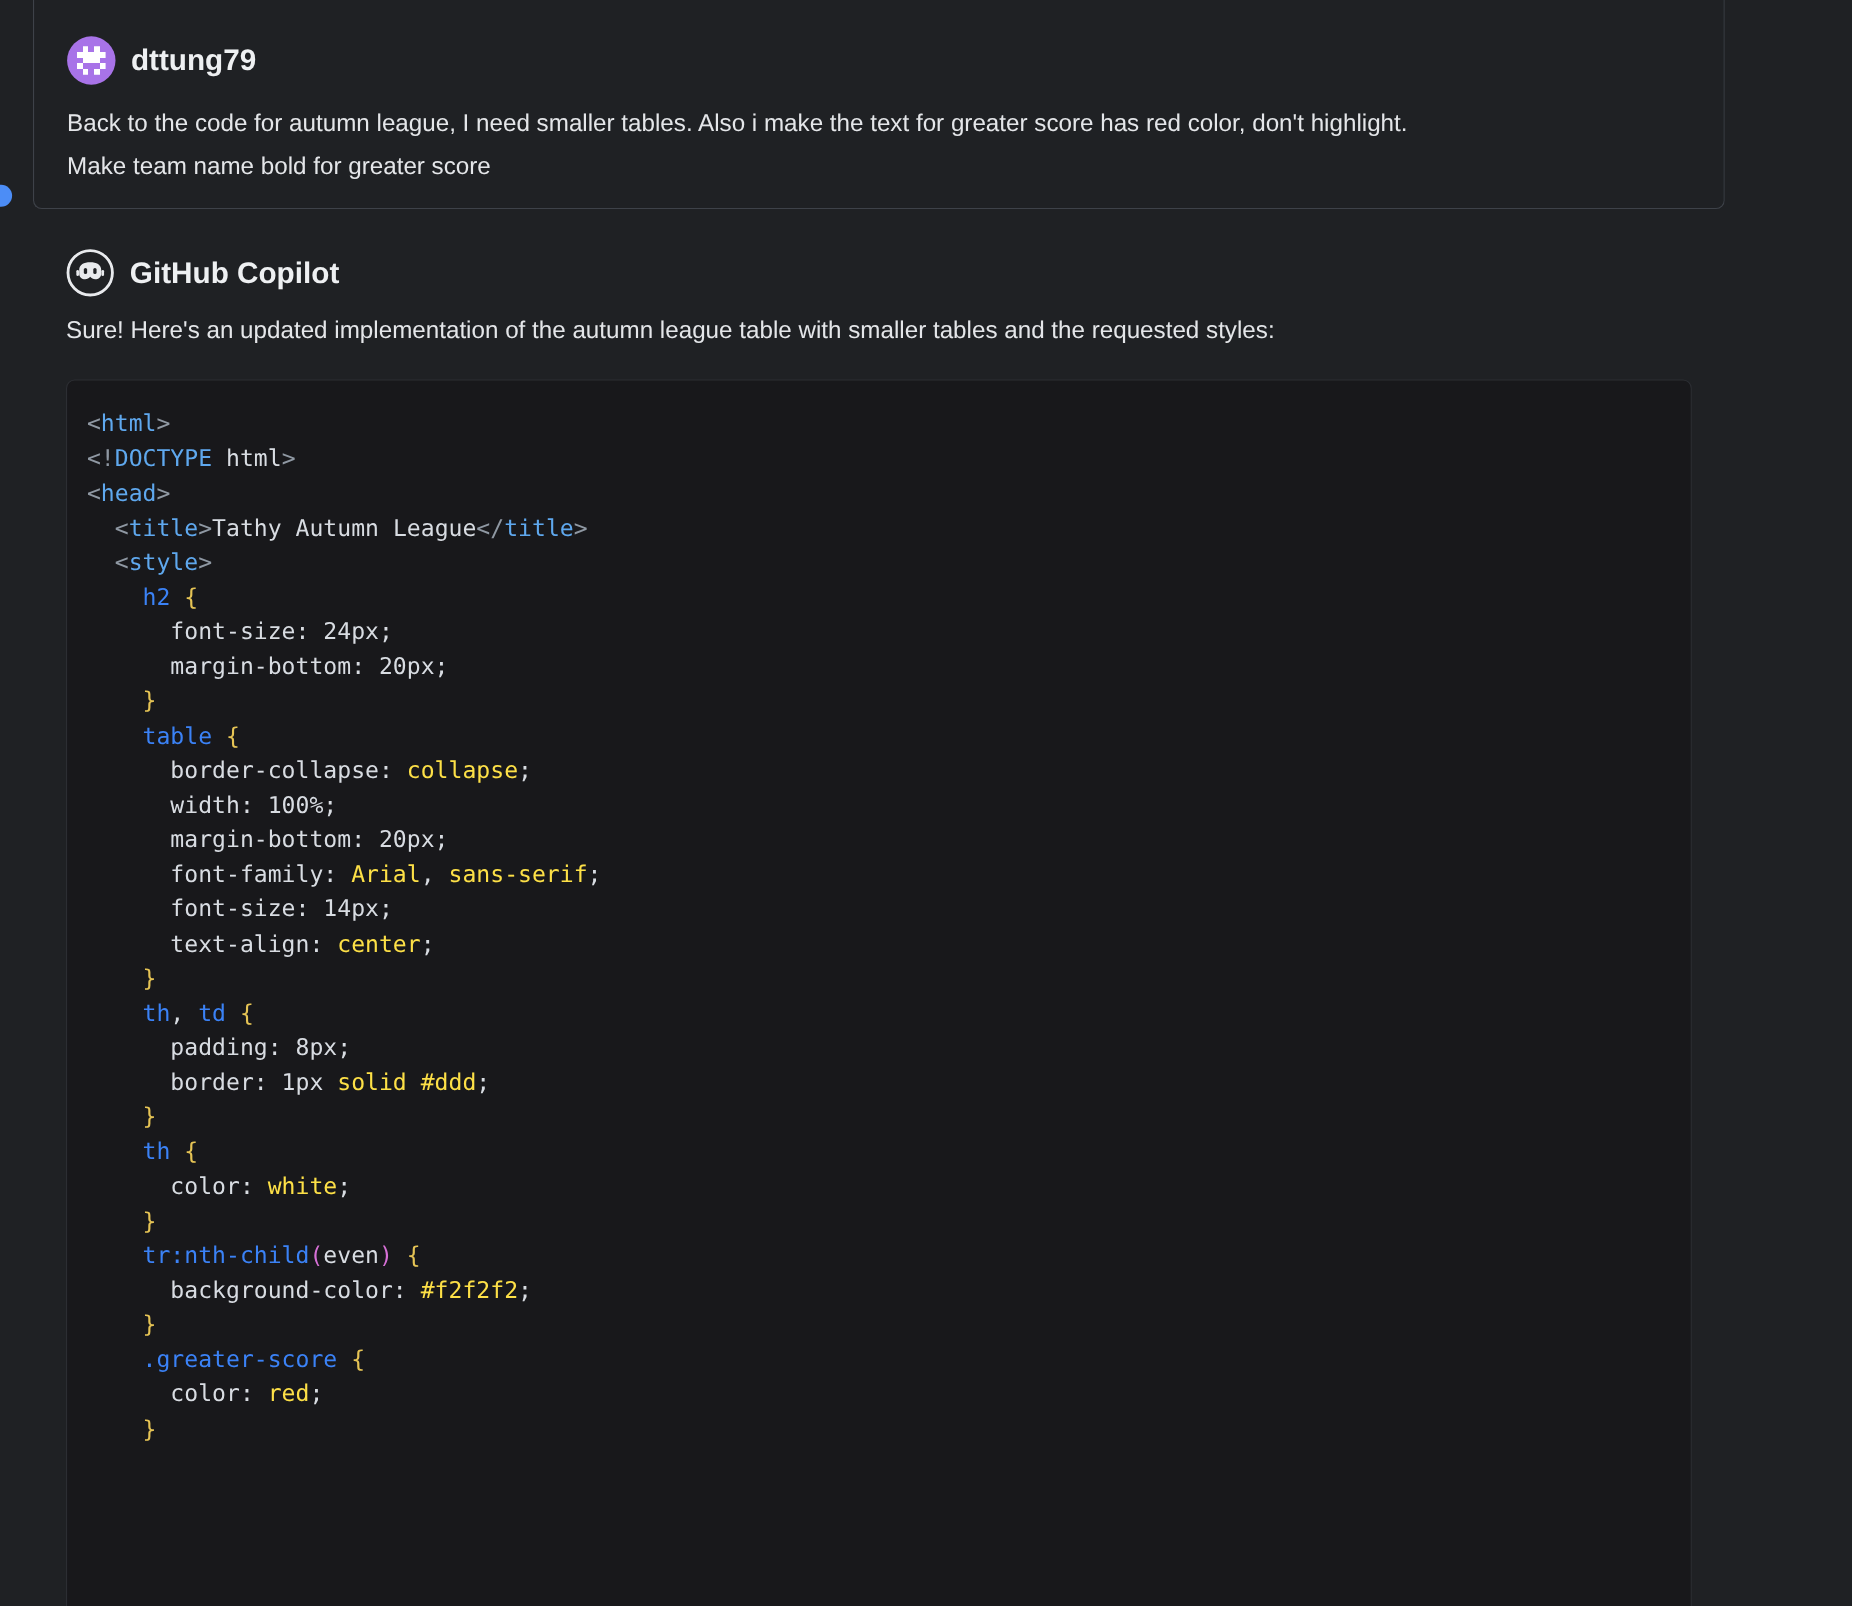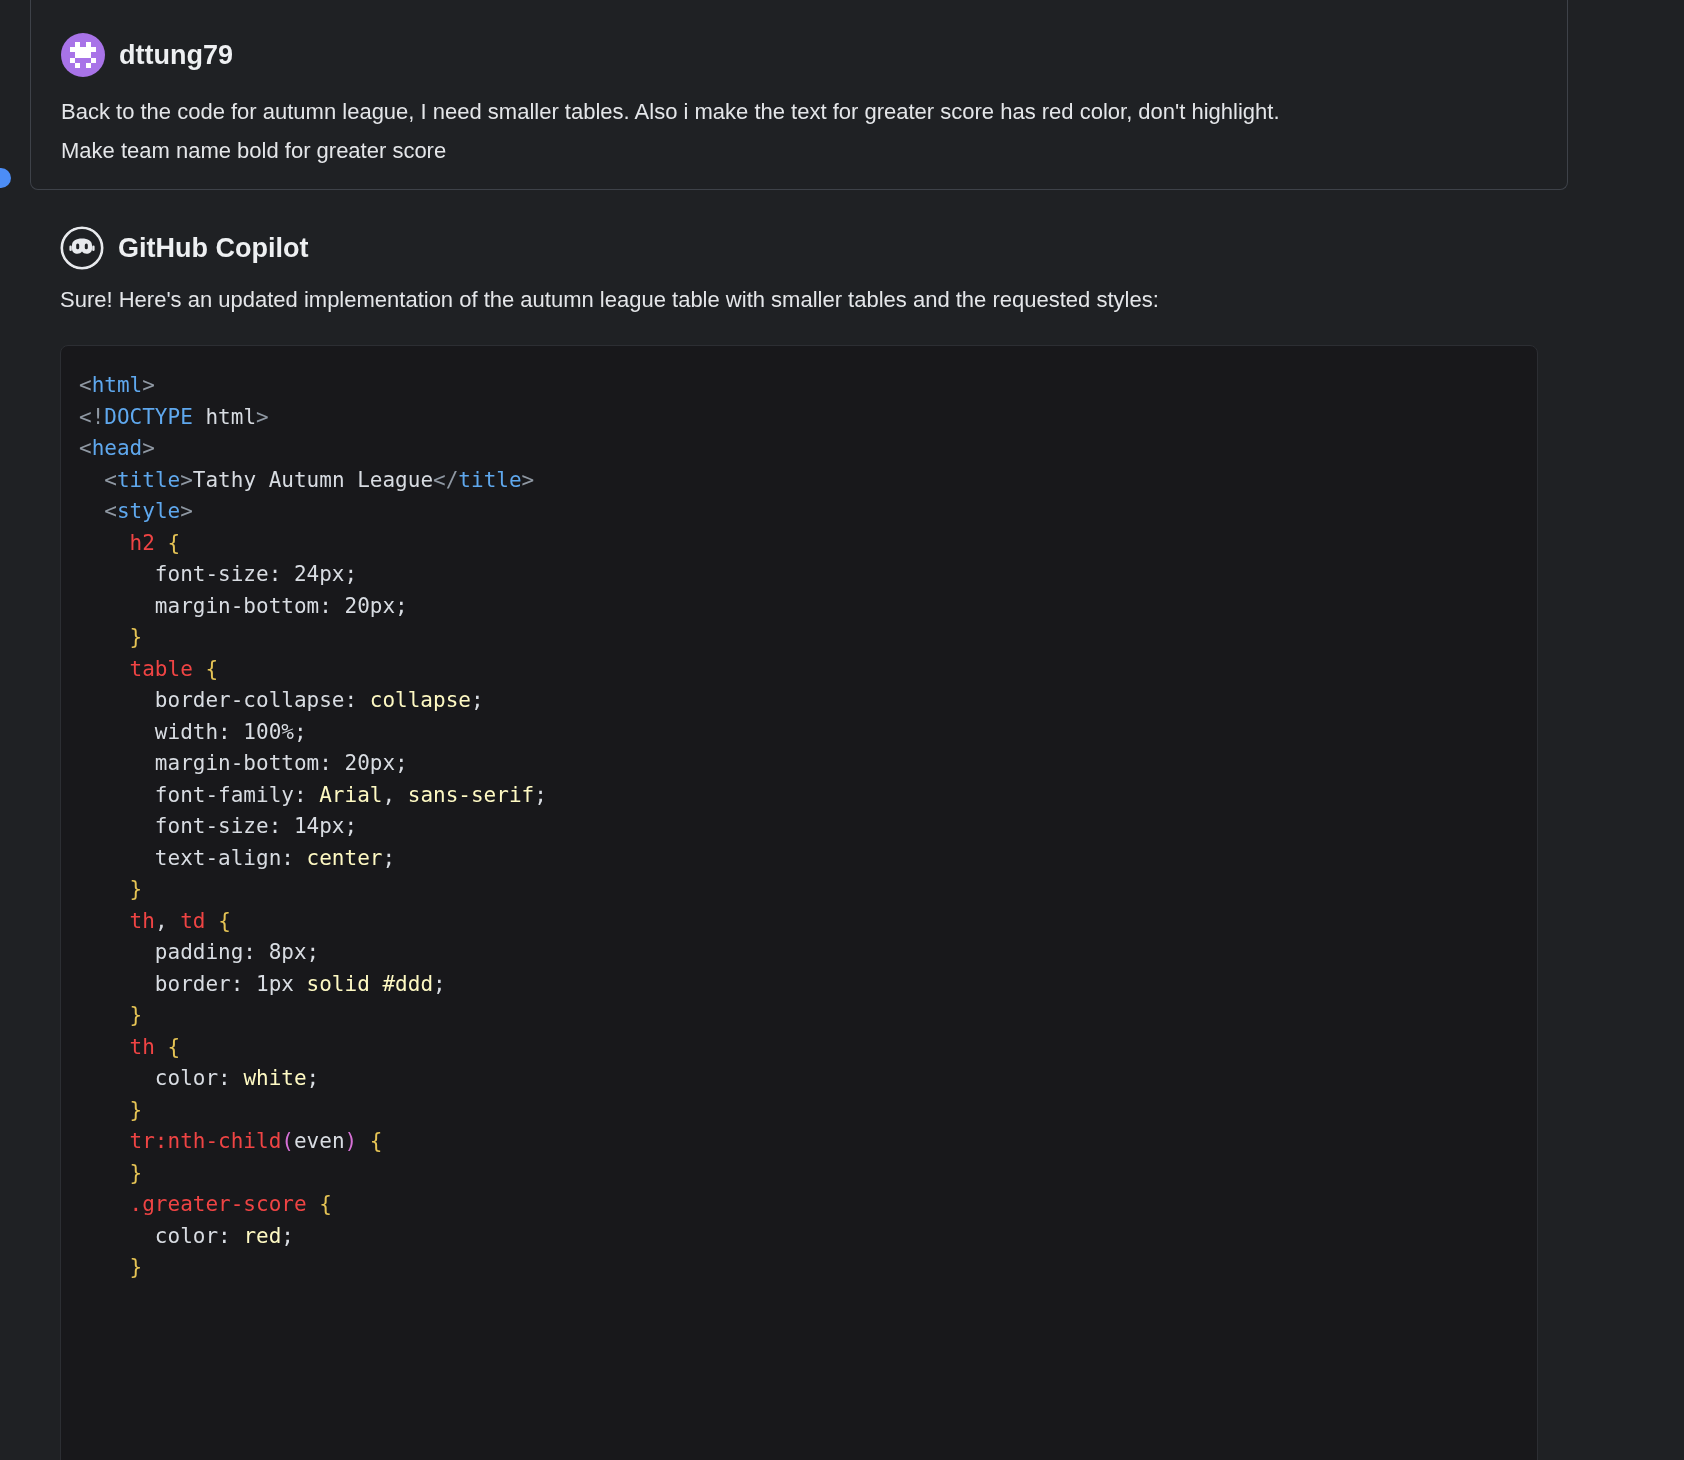--- a/index.html
+++ b/index.html
@@ -71,23 +71,23 @@
     font-family:"DejaVu Sans Mono", monospace;
     font-size:21px;
     line-height:31.5px;
     white-space:pre;
   }
 
   
   .tk-p { color:#8f98a3; }   
   .tk-t { color:#5fa8ee; }   
   .tk-x { color:#d8dce2; }   
-  .tk-s { color:#ef4444; }   
+  .tk-s { color:#3b82f6; }   
   .tk-b { color:#e6c455; }   
-  .tk-v { color:#fef9c3; }   
+  .tk-v { color:#fde047; }   
   .tk-o { color:#d670d6; }   
 </style>
 </head>
 <body>
 
 <div class="focus-dot"></div>
 
 <div class="request-bubble">
   <div class="msg-header">
     <div class="avatar user-avatar" style="background: rgb(168, 115, 232);">
@@ -147,19 +147,20 @@
         <div class="code-line"><span class="tk-x">      text-align: </span><span class="tk-v">center</span><span class="tk-x">;</span></div>
         <div class="code-line"><span class="tk-x">    </span><span class="tk-b">}</span></div>
         <div class="code-line"><span class="tk-x">    </span><span class="tk-s">th</span><span class="tk-x">, </span><span class="tk-s">td</span><span class="tk-x"> </span><span class="tk-b">{</span></div>
         <div class="code-line"><span class="tk-x">      padding: 8px;</span></div>
         <div class="code-line"><span class="tk-x">      border: 1px </span><span class="tk-v">solid</span><span class="tk-x"> </span><span class="tk-v">#ddd</span><span class="tk-x">;</span></div>
         <div class="code-line"><span class="tk-x">    </span><span class="tk-b">}</span></div>
         <div class="code-line"><span class="tk-x">    </span><span class="tk-s">th</span><span class="tk-x"> </span><span class="tk-b">{</span></div>
         <div class="code-line"><span class="tk-x">      color: </span><span class="tk-v">white</span><span class="tk-x">;</span></div>
         <div class="code-line"><span class="tk-x">    </span><span class="tk-b">}</span></div>
         <div class="code-line"><span class="tk-x">    </span><span class="tk-s">tr:nth-child</span><span class="tk-o">(</span><span class="tk-x">even</span><span class="tk-o">)</span><span class="tk-x"> </span><span class="tk-b">{</span></div>
+        <div class="code-line"><span class="tk-x">      background-color: </span><span class="tk-v">#f2f2f2</span><span class="tk-x">;</span></div>
         <div class="code-line"><span class="tk-x">    </span><span class="tk-b">}</span></div>
         <div class="code-line"><span class="tk-x">    </span><span class="tk-s">.greater-score</span><span class="tk-x"> </span><span class="tk-b">{</span></div>
         <div class="code-line"><span class="tk-x">      color: </span><span class="tk-v">red</span><span class="tk-x">;</span></div>
         <div class="code-line"><span class="tk-x">    </span><span class="tk-b">}</span></div>
       </div>
   </div>
 </div>
 
 </body></html>

